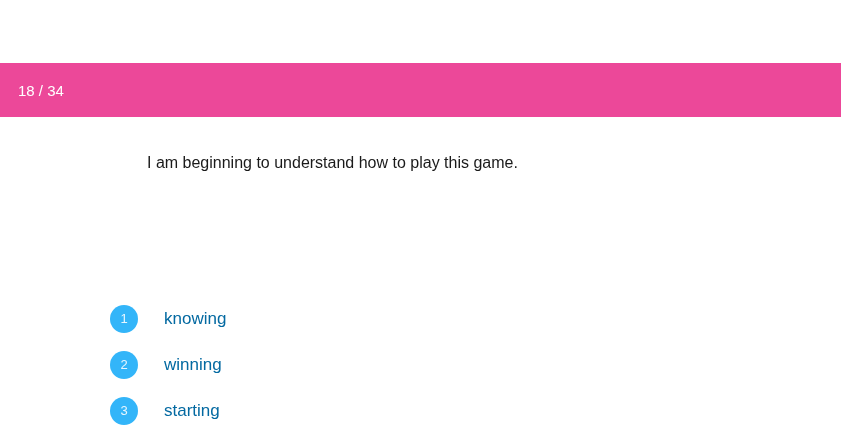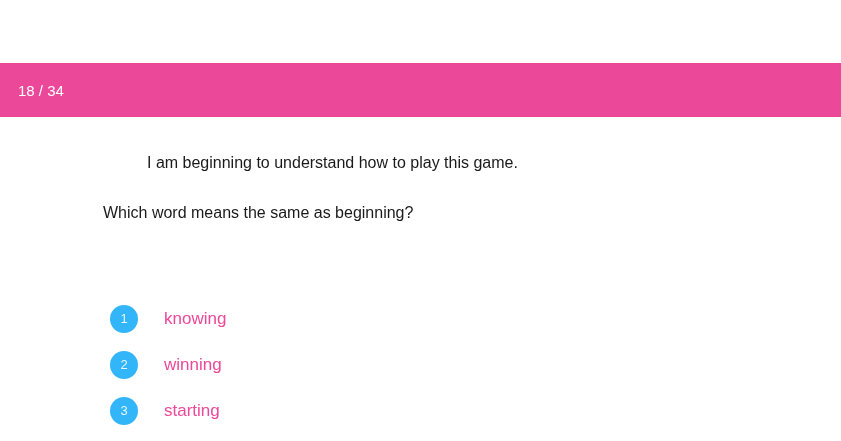--- a/index.html
+++ b/index.html
@@ -142,40 +142,39 @@
     color: #e8f6fe;
     font-size: 13px;
     font-weight: 400;
     line-height: 28px;
     text-align: center;
     box-sizing: border-box;
   }
   .option-label {
     position: absolute;
     left: 164px;
-    color: #ec4899;
+    color: #0369a1;
     font-size: 17px;
     font-weight: 400;
     line-height: 20px;
     white-space: nowrap;
   }
 </style>
 </head>
 <body>
 
 <div id="app">
 
 
   <div class="toolbar">
     <div class="progress-counter">18 / 34</div>
   </div>
 
   <div class="question-area">
     <div class="question-sentence">I am beginning to understand how to play this game.</div>
-    <div class="question-prompt">Which word means the same as beginning?</div>
 
     <div class="options-list">
       <div class="option-row">
         <div class="option-badge">1</div>
         <div class="option-label">knowing</div>
       </div>
       <div class="option-row">
         <div class="option-badge">2</div>
         <div class="option-label">winning</div>
       </div>

